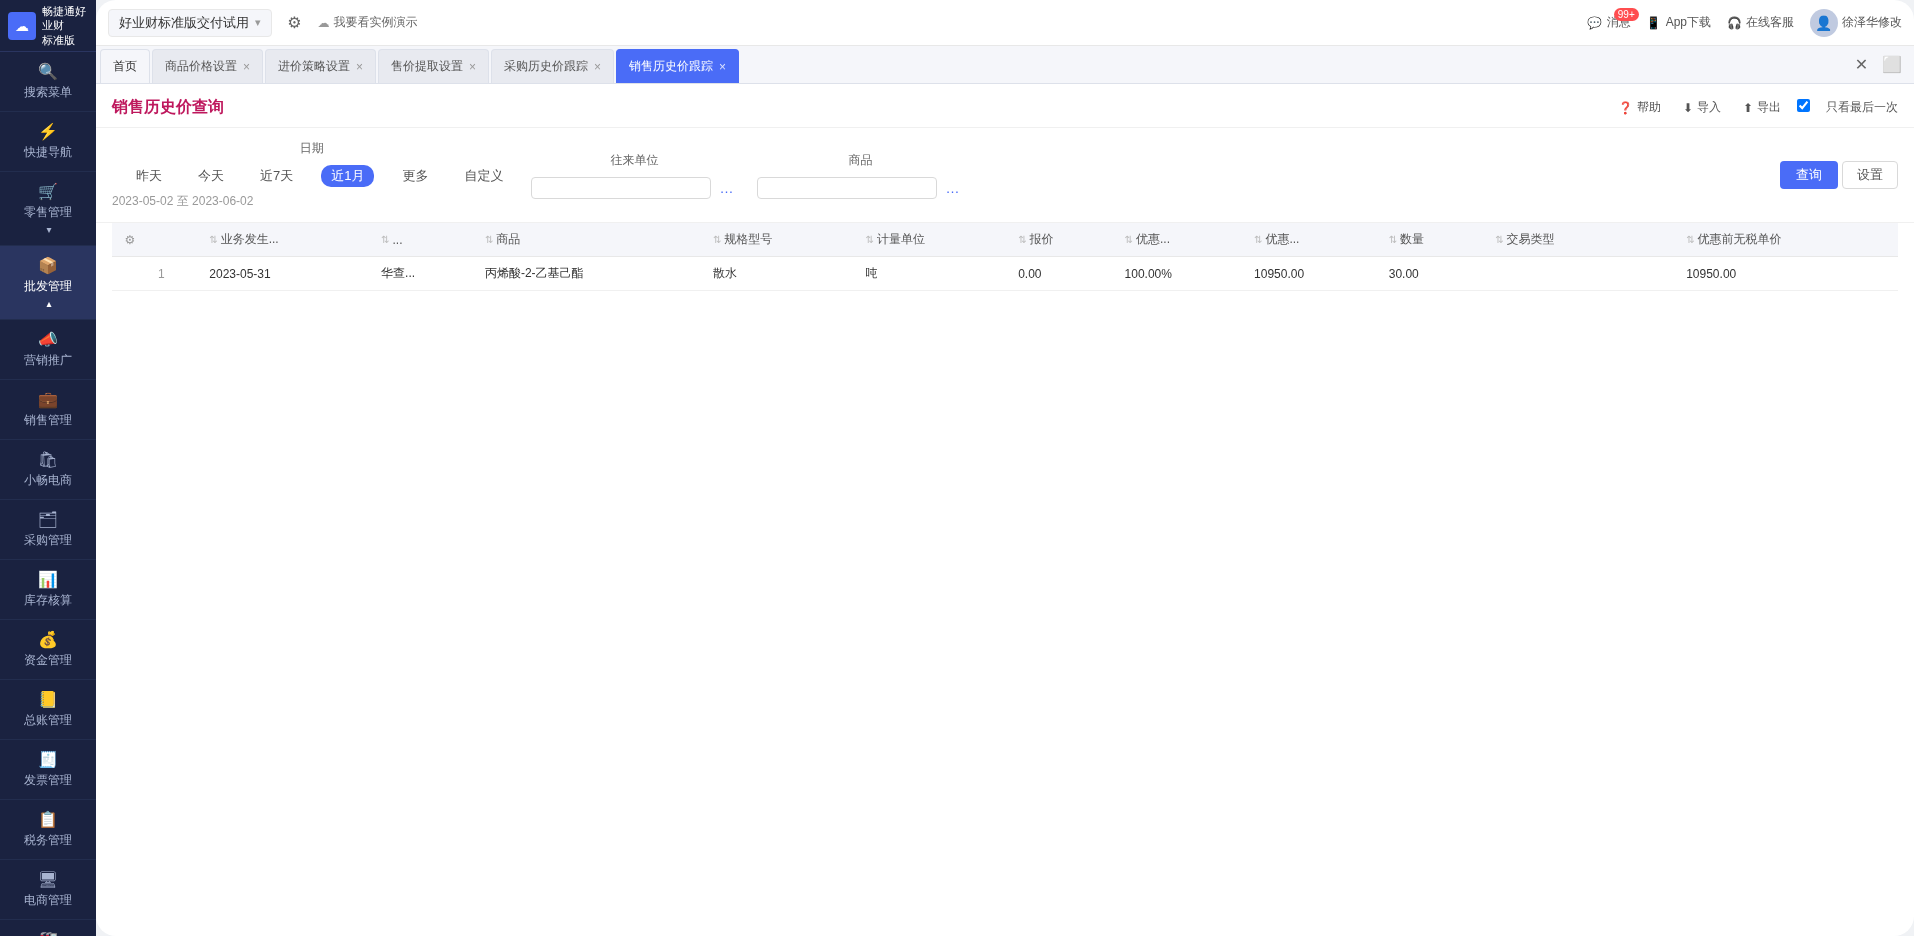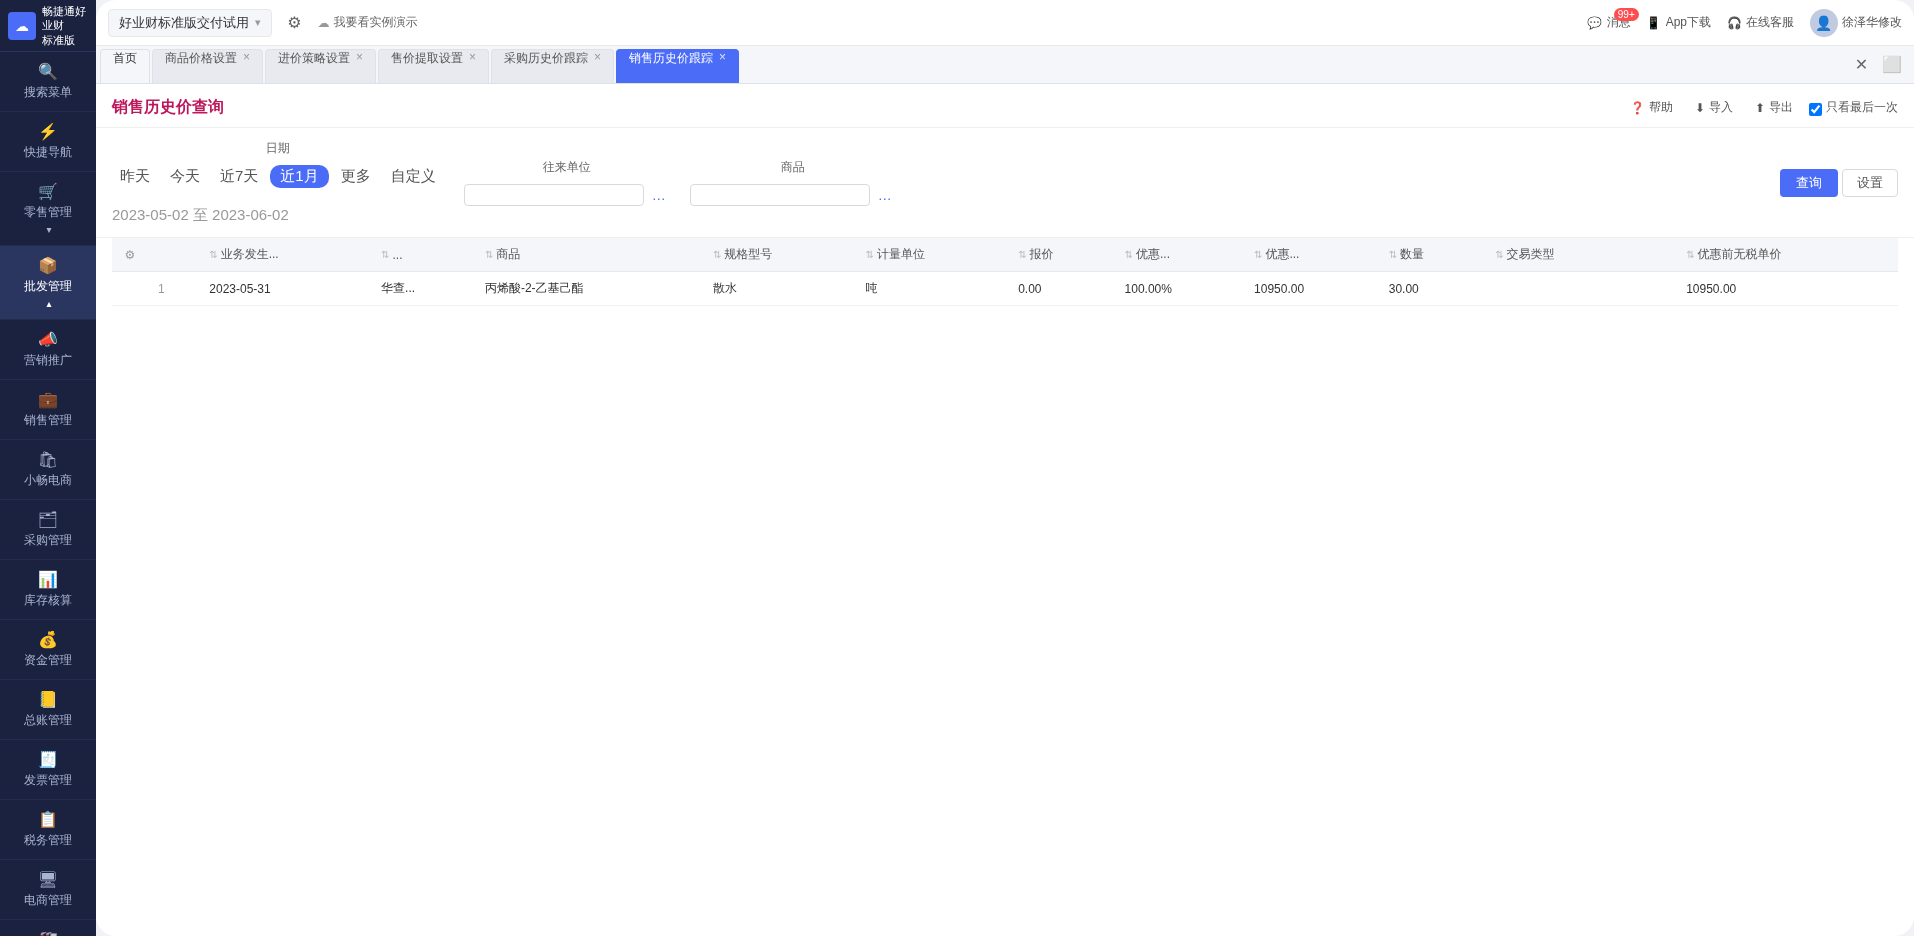--- a/index.html
+++ b/index.html
@@ -167,20 +167,21 @@
       align-items: flex-end;
       padding: 0 0 0 4px;
       border-bottom: 1px solid #dde1ea;
       flex-shrink: 0;
       overflow-x: auto;
     }
     .tab {
       height: 34px;
       padding: 0 12px;
       display: flex;
+      align-items: center;
       gap: 6px;
       cursor: pointer;
       font-size: 12px;
       color: #555;
       background: #e8eaf0;
       border: 1px solid #dde1ea;
       border-bottom: none;
       border-radius: 4px 4px 0 0;
       margin-right: 2px;
       white-space: nowrap;
@@ -245,22 +246,22 @@
       align-items: center;
       gap: 4px;
       cursor: pointer;
       color: #555;
       font-size: 12px;
       padding: 3px 6px;
       border-radius: 3px;
     }
     .checkbox-area {
       display: flex;
-      align-items: flex-end;
-      gap: 4px;
+      align-items: flex-start;
+      gap: 16px;
       font-size: 12px;
       color: #555;
     }
     .checkbox-area input { cursor: pointer; }
 
     
     .filters-area {
       padding: 12px 16px;
       display: flex;
       align-items: center;
@@ -277,33 +278,34 @@
     .filter-label { color: #666; font-size: 12px; white-space: nowrap; }
     .date-options {
       display: flex;
       align-items: center;
       gap: 4px;
     }
     .date-btn {
       padding: 2px 8px;
       border-radius: 3px;
       cursor: pointer;
-      font-size: 15px;
-      color: #555;
+      font-size: 13px;
+      color: #555;
+      margin-left: 16px;
     }
     .date-btn.active {
       background: #4a6cf7;
       color: #fff;
       border-radius: 10px;
       padding: 2px 10px;
     }
     .date-range {
-      font-size: 15px;
+      font-size: 12px;
       color: #999;
-      margin-top: 18px;
+      margin-top: 6px;
     }
     .filter-input-area {
       display: flex;
       align-items: center;
       gap: 4px;
     }
     .filter-input {
       border: 1px solid #d9d9d9;
       border-radius: 4px;
       padding: 3px 8px;

